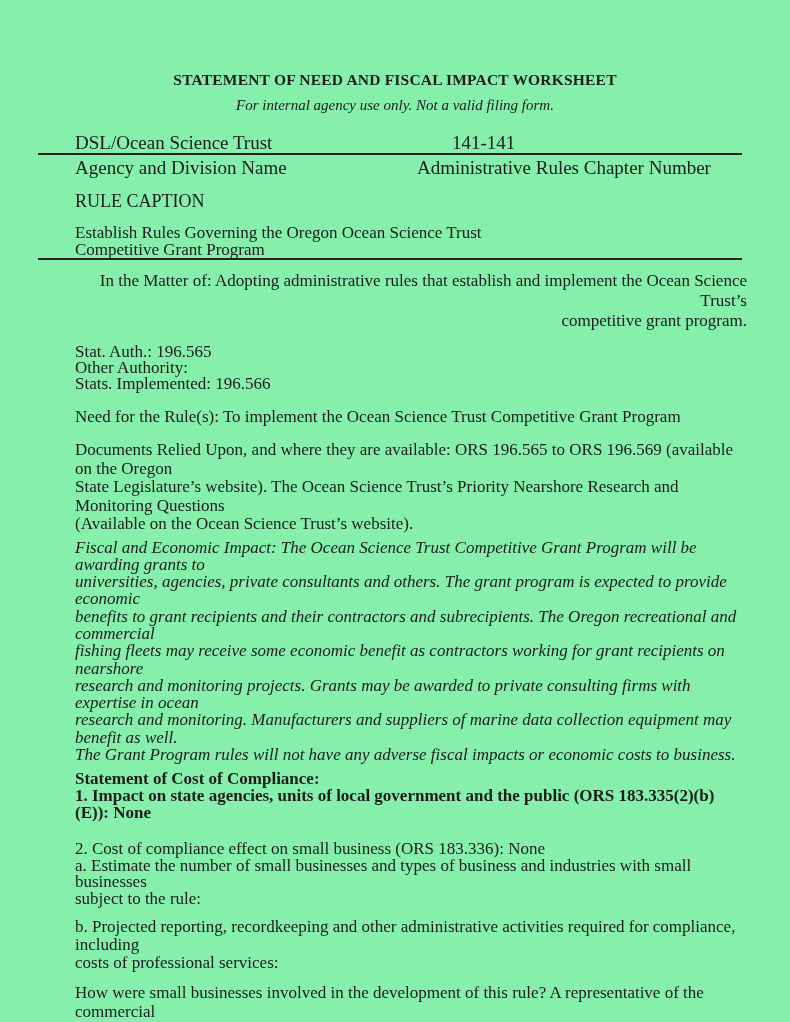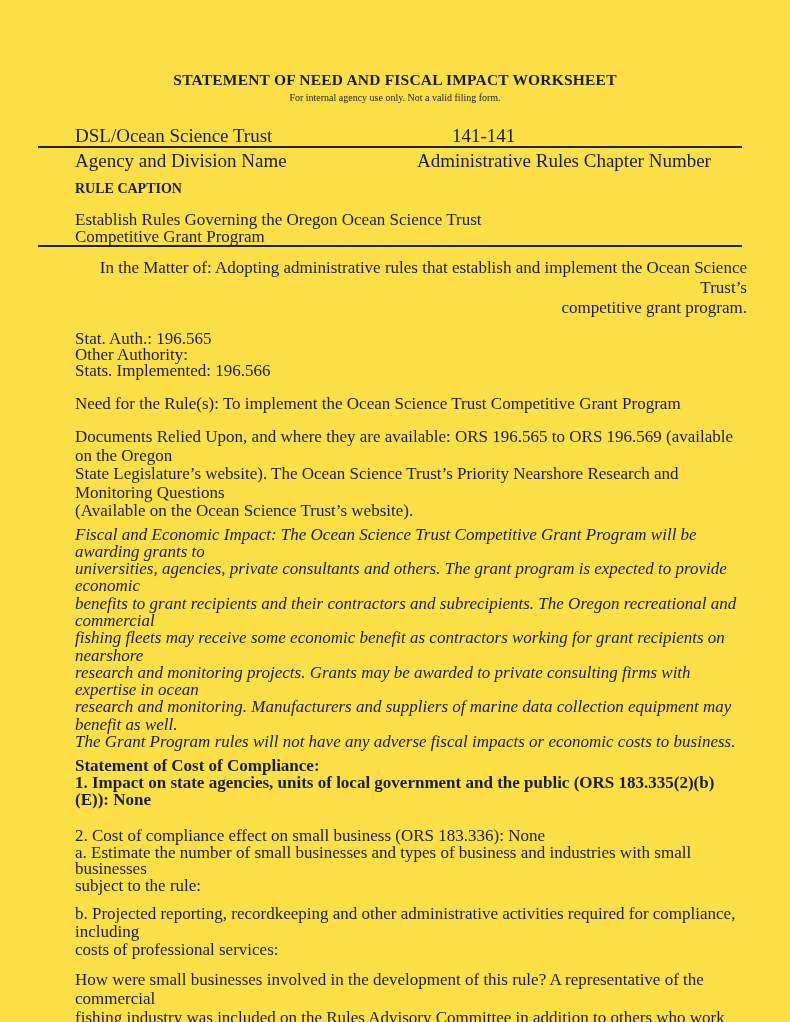--- a/index.html
+++ b/index.html
@@ -1,46 +1,46 @@
 <!DOCTYPE html>
 <html><head>
 <meta charset="utf-8">
 <style>
   * { margin: 0; padding: 0; box-sizing: border-box; }
   html, body { background: #e8e8e8; }
   .page {
     width: 790px;
     height: 1022px;
-    background: #fde047;
+    background: #86efac;
     margin: 0 auto;
     font-family: "Liberation Serif", "DejaVu Serif", serif;
     color: #1c1c1c;
     padding: 70px 43px 0 75px;
     overflow: hidden;
     position: relative;
   }
   .content { width: 672px; }
 
   
   .header-center { width: 790px; margin-left: -75px; text-align: center; }
   .doc-title { font-size: 15.5px; font-weight: bold; line-height: 20px; letter-spacing: 0.2px; }
-  .doc-subtitle { font-size: 10px; line-height: 16px; }
+  .doc-subtitle { font-size: 15px; font-style: italic; line-height: 16px; margin-top: 7px; }
 
   
   .field-row { position: relative; font-size: 19px; line-height: 17px; }
   .row-values { margin-top: 21px; }
   .row-labels { margin-top: 4px; }
   .col2-value { position: absolute; left: 377px; top: 0; }
   .col2-label { position: absolute; left: 342px; top: 0; }
 
   .hrule { height: 2px; background: #242424; margin-left: -37px; width: 704px; }
   .hrule-1 { margin-top: 2px; }
   .hrule-2 { margin-top: 0; }
 
-  .section-heading { font-size: 14px; font-weight: bold; line-height: 17px; margin-top: 11px; }
+  .section-heading { font-size: 18px; font-weight: normal; line-height: 17px; margin-top: 17px; }
 
   .p { font-size: 17px; }
   .p-caption       { line-height: 16.5px; margin-top: 15px; }
   .p-in-matter     { line-height: 20px;   margin-top: 11px; text-align: right; }
   .p-authorities   { line-height: 16px;   margin-top: 13px; }
   .p-need          { line-height: 17px;   margin-top: 16px; }
   .p-documents     { line-height: 18.5px; margin-top: 16px; }
   .p-fiscal        { line-height: 17.3px; margin-top: 5px; font-style: italic; }
   .p-compliance-intro { line-height: 17px; margin-top: 7px; font-weight: bold; }
   .p-compliance-sb { line-height: 16.5px; margin-top: 20px; }

